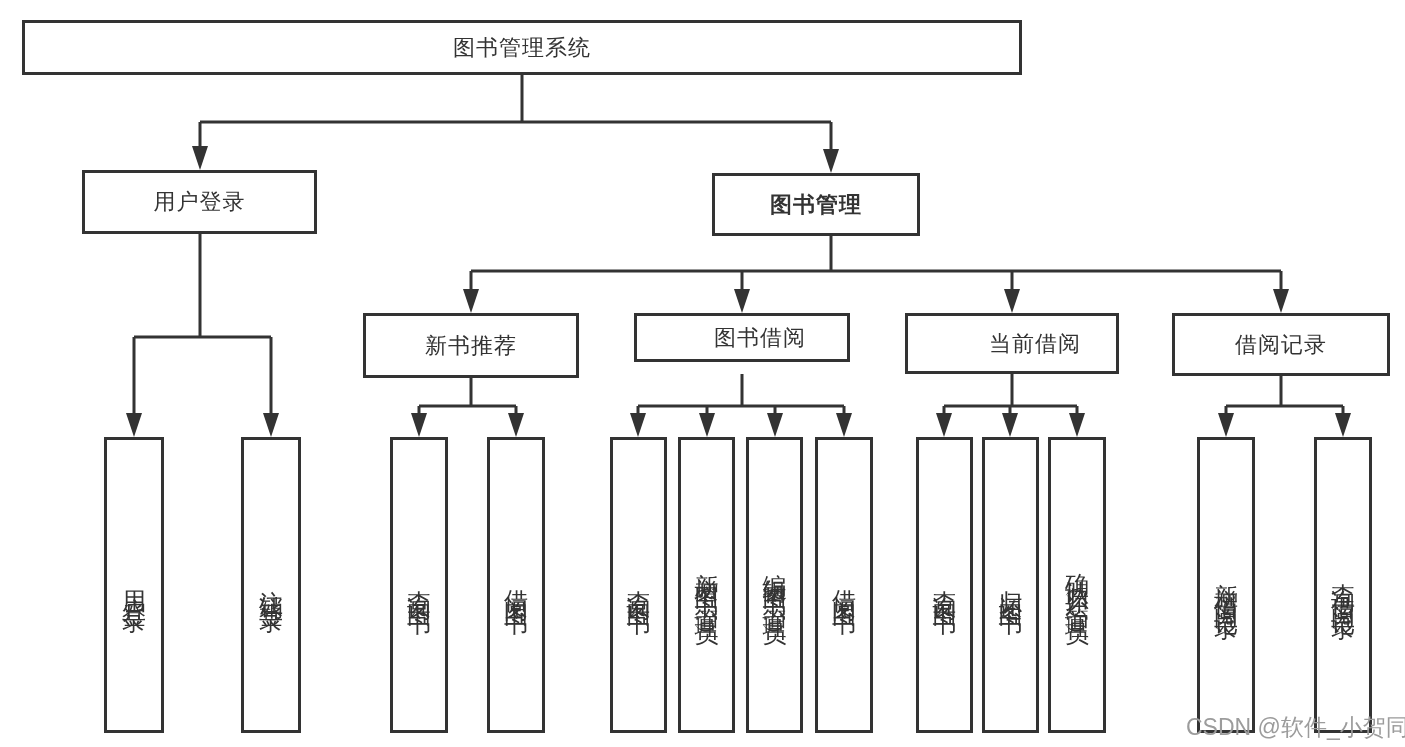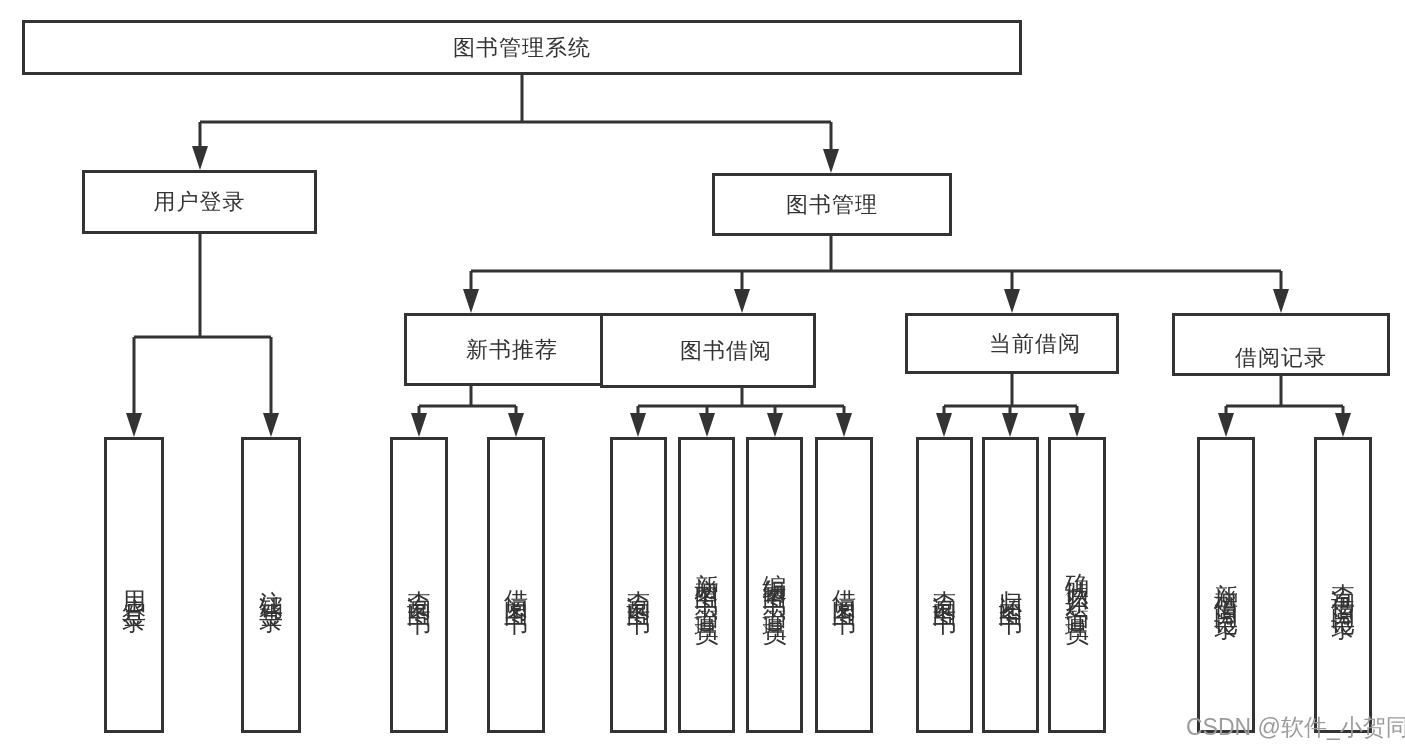--- a/index.html
+++ b/index.html
@@ -84,34 +84,34 @@
       M1218 413h16l-8 24z M1335 413h16l-8 24z"></path>
   </svg>
 
   <div class="node" style="left:22px;top:20px;width:1000px;height:55px;">
     <span>图书管理系统</span>
   </div>
 
   <div class="node" style="left:82px;top:170px;width:235px;height:64px;">
     <span>用户登录</span>
   </div>
-  <div class="node" style="left:712px;top:173px;width:240px;height:63px;">
+  <div class="node" style="left:712px;top:173px;width:208px;height:63px;font-weight:bold;">
     <span>图书管理</span>
   </div>
 
-  <div class="node" style="left:363px;top:313px;width:216px;height:73px;margin-left:41px;">
+  <div class="node" style="left:363px;top:313px;width:216px;height:65px;">
     <span>新书推荐</span>
   </div>
-  <div class="node" style="left:600px;top:313px;width:216px;height:75px;padding-left:36px;">
+  <div class="node" style="left:634px;top:313px;width:216px;height:49px;padding-left:36px;">
     <span>图书借阅</span>
   </div>
   <div class="node" style="left:905px;top:313px;width:214px;height:61px;padding-left:46px;">
     <span>当前借阅</span>
   </div>
-  <div class="node" style="left:1172px;top:313px;width:218px;height:63px;align-items:flex-end;">
+  <div class="node" style="left:1172px;top:313px;width:218px;height:63px;">
     <span>借阅记录</span>
   </div>
 
   <div class="node leaf" style="left:104px;top:437px;width:60px;height:296px;">
     <span>用户登录</span>
   </div>
   <div class="node leaf" style="left:241px;top:437px;width:60px;height:296px;">
     <span>注销登录</span>
   </div>
 

